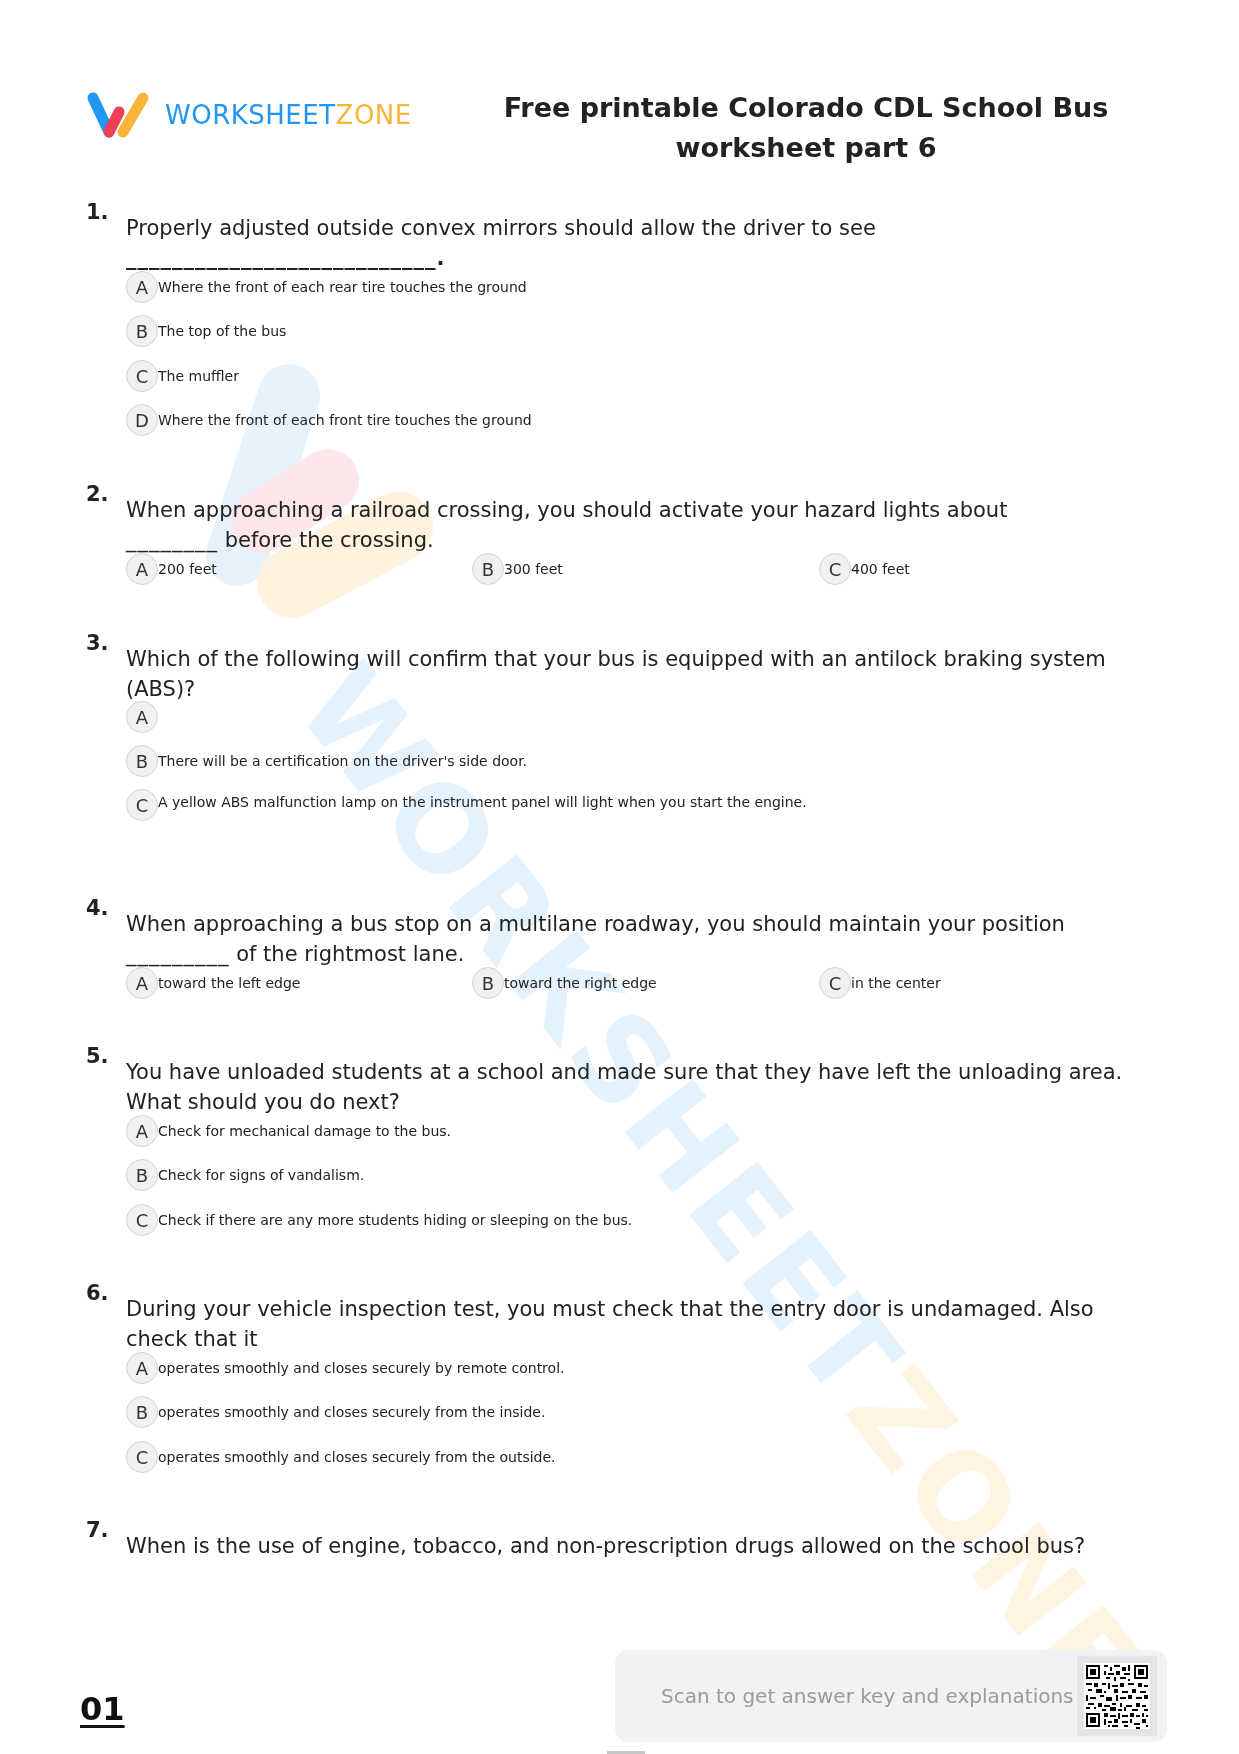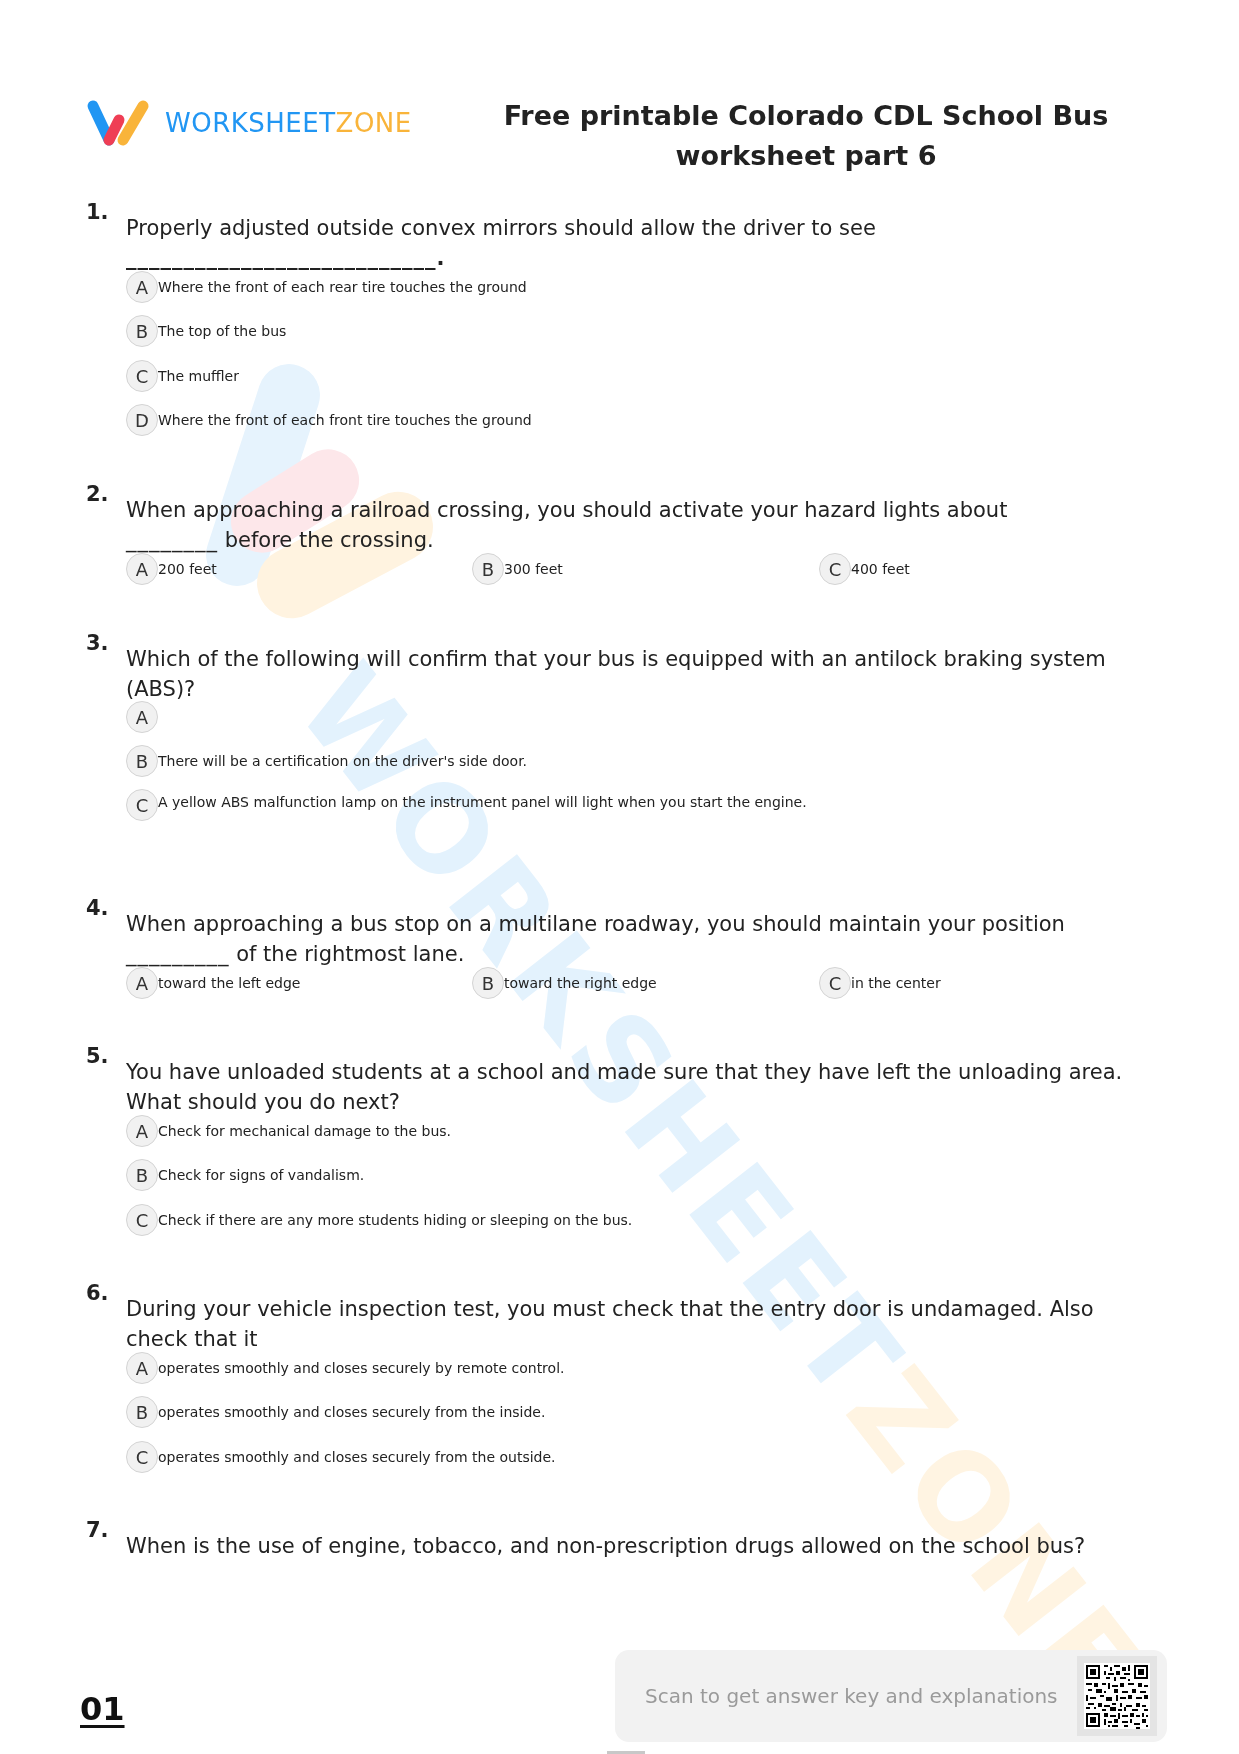--- a/index.html
+++ b/index.html
@@ -11,21 +11,21 @@
   .wm-bar { position: absolute; border-radius: 40px; }
   .wm-text {
     position: absolute; left: 380px; top: 640px;
     transform: rotate(52deg); transform-origin: left top;
     font-family: "DejaVu Sans", sans-serif; font-weight: bold;
     font-size: 118px; letter-spacing: 6px; white-space: nowrap;
   }
   .wm-text .w1 { color: #e3f2fd; }
   .wm-text .w2 { color: #fff4e2; }
 
-  .header { position: absolute; left: 0; top: 16px; width: 1239px; height: 170px; z-index: 1; }
+  .header { position: absolute; left: 0; top: 8px; width: 1239px; height: 170px; z-index: 1; }
   .logo { position: absolute; left: 85px; top: 82px; display: flex; align-items: center; height: 50px; }
   .logo svg { width: 68px; height: 50px; }
   .logo-text { font-family: "DejaVu Sans", sans-serif; font-size: 26px; margin-left: 12px; letter-spacing: 0.5px; }
   .logo-text .a { color: #2196f3; }
   .logo-text .b { color: #f9b43a; }
   .title {
     position: absolute; left: 500px; width: 612px; top: 80px;
     text-align: center; font-weight: bold; font-size: 27px; line-height: 40px; color: #222;
   }
 
@@ -45,21 +45,21 @@
 
   .footer-page {
     position: absolute; left: 80px; top: 1690px; font-weight: bold; font-size: 32px;
     color: #111; text-decoration: underline; text-underline-offset: 5px; z-index: 2;
   }
   .answer-box {
     position: absolute; left: 615px; top: 1650px; width: 552px; height: 92px;
     background: #f2f2f2; border-radius: 14px; z-index: 2;
     display: flex; align-items: center;
   }
-  .answer-text { margin-left: 30px; font-size: 20px; color: #9a9a9a; white-space: nowrap; }
+  .answer-text { margin-left: 46px; font-size: 20px; color: #9a9a9a; white-space: nowrap; }
   .qr { position: absolute; right: 10px; top: 6px; width: 80px; height: 80px; background: #e4e4e4; display: flex; align-items: center; justify-content: center; }
   .bottom-dash { position: absolute; left: 607px; top: 1751px; width: 38px; height: 3px; background: #c8c8c8; }
 </style>
 </head>
 <body>
 
 <div class="watermark" style="left:0;top:0;width:1239px;height:1754px;">
   <div class="wm-bar" style="left:232px;top:360px;width:62px;height:230px;background:#e6f3fd;transform:rotate(18deg);"></div>
   <div class="wm-bar" style="left:225px;top:470px;width:140px;height:62px;background:#fde7ea;transform:rotate(-32deg);"></div>
   <div class="wm-bar" style="left:250px;top:520px;width:190px;height:70px;background:#fff3e0;transform:rotate(-28deg);"></div>

